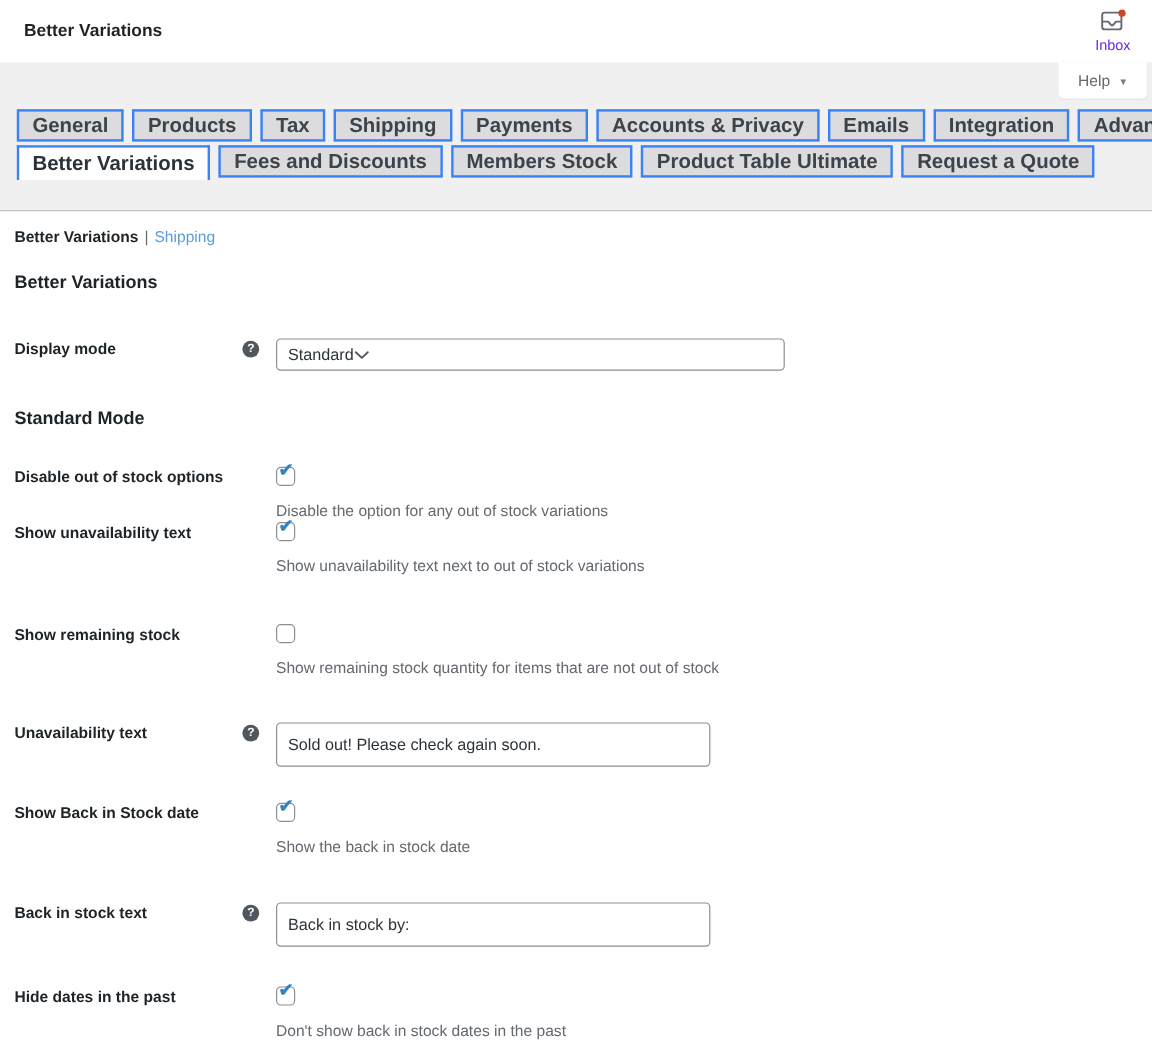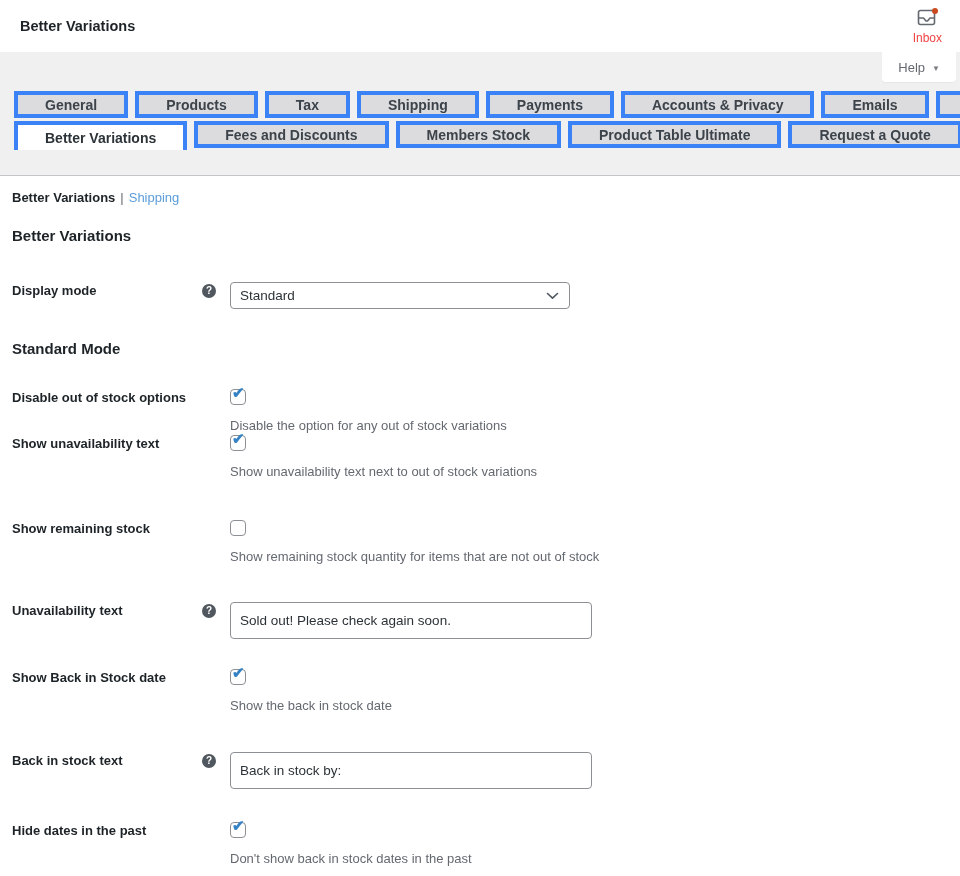--- a/index.html
+++ b/index.html
@@ -4,30 +4,30 @@
 <style>
   * { margin:0; padding:0; box-sizing:border-box; }
   html,body { width:960px; height:876px; background:#fff; font-family:"Liberation Sans", sans-serif; }
   body { overflow:hidden; color:#1d2327; }
 
   
   .topbar { height:52px; background:#fff; display:flex; align-items:center; justify-content:space-between; padding:0 12px 0 20px; }
   .topbar h1 { font-size:14.5px; font-weight:bold; color:#1d2327; }
   .inbox-btn { display:flex; flex-direction:column; align-items:center; cursor:pointer; padding:4px 6px; }
   .inbox-icon { position:relative; width:24px; height:22px; }
-  .inbox-label { font-size:12px; color:#ef4444; margin-top:2px; }
+  .inbox-label { font-size:12px; color:#6d28d9; margin-top:2px; }
 
   
   .gray-band { position:relative; height:124px; background:#f0f0f1; border-bottom:1px solid #c3c4c7; padding:39px 0 0 14px; }
   .help-btn { position:absolute; top:0; right:4px; height:30px; background:#fff; border-radius:0 0 4px 4px; display:flex; align-items:center; gap:7px; padding:0 16px; font-size:13px; color:#646970; box-shadow:0 1px 1px rgba(0,0,0,.04); cursor:pointer; }
   .help-arrow { font-size:8px; color:#787c82; transform:translateY(1px); }
 
   .tabs { display:flex; align-items:flex-start; }
   .tabs.row2 { margin-top:3px; }
-  .tab { height:27px; display:inline-flex; align-items:center; padding:0 27px; margin-right:7px; background:#dcdcde; border:4px solid #3b82f6; font-size:14px; font-weight:600; color:#3c434a; text-decoration:none; white-space:nowrap; cursor:pointer; }
+  .tab { height:27px; display:inline-flex; align-items:center; padding:0 11px; margin-right:7px; background:#dcdcde; border:2px solid #3b82f6; font-size:17px; font-weight:600; color:#3c434a; text-decoration:none; white-space:nowrap; cursor:pointer; }
   .tab.active { background:#fff; color:#2c3338; height:29px; margin-bottom:-2px; border-bottom:none; position:relative; z-index:2; }
 
   
   .content { padding:14px 20px 20px 12px; background:#fff; }
   .subnav { font-size:13px; display:flex; align-items:center; gap:5px; }
   .subnav .current { font-weight:bold; color:#1d2327; }
   .subnav .sep { color:#646970; }
   .subnav a { color:#5b9dd9; text-decoration:none; cursor:pointer; }
 
   h2.section-title { font-size:15px; font-weight:bold; color:#1d2327; }
@@ -37,21 +37,21 @@
   .field-row { display:flex; align-items:flex-start; }
   .label-cell { width:218px; flex:none; display:flex; justify-content:space-between; align-items:center; padding-right:14px; }
   .label-cell .lbl { font-size:13px; font-weight:bold; color:#1d2327; line-height:1.3; padding-top:1px; }
   .help-tip { width:14px; height:14px; flex:none; border-radius:50%; background:#50575e; color:#fff; font-size:10px; font-weight:bold; display:flex; align-items:center; justify-content:center; cursor:pointer; }
   .ctrl-cell { flex:1; }
 
   .mt-26 { margin-top:38px; } .mt-32 { margin-top:32px; }
   .mb-38 { } .mb-39 { margin-bottom:39px; } .mb-36 { margin-bottom:36px; }
   .mb-30 { margin-bottom:30px; } .mb-37 { margin-bottom:37px; } .mb-33 { margin-bottom:33px; }
 
-  .fake-select { width:340px; height:27px; background:#fff; border:1px solid #8c8f94; border-radius:4px; display:flex; align-items:center; justify-content:space-between; padding:0 10px 0 9px; font-size:13.5px; color:#2c3338; cursor:pointer; }
+  .fake-select { width:424px; height:27px; background:#fff; border:1px solid #8c8f94; border-radius:4px; display:flex; align-items:center; justify-content:flex-start; padding:0 10px 0 9px; font-size:13.5px; color:#2c3338; cursor:pointer; }
   .text-input { width:362px; height:37px; background:#fff; border:1px solid #8c8f94; border-radius:4px; padding:0 9px; font-size:13.5px; color:#2c3338; font-family:"Liberation Sans", sans-serif; }
 
   .checkbox { position:relative; width:16px; height:16px; background:#fff; border:1px solid #8c8f94; border-radius:4px; cursor:pointer; display:block; }
   .checkbox .check { position:absolute; top:-5px; left:1px; font-size:15px; font-weight:bold; color:#3582c4; line-height:1; }
   .desc { font-size:13px; color:#646970; margin-top:13px; line-height:1.3; }
 </style>
 </head>
 <body>
 
 <div class="topbar">

